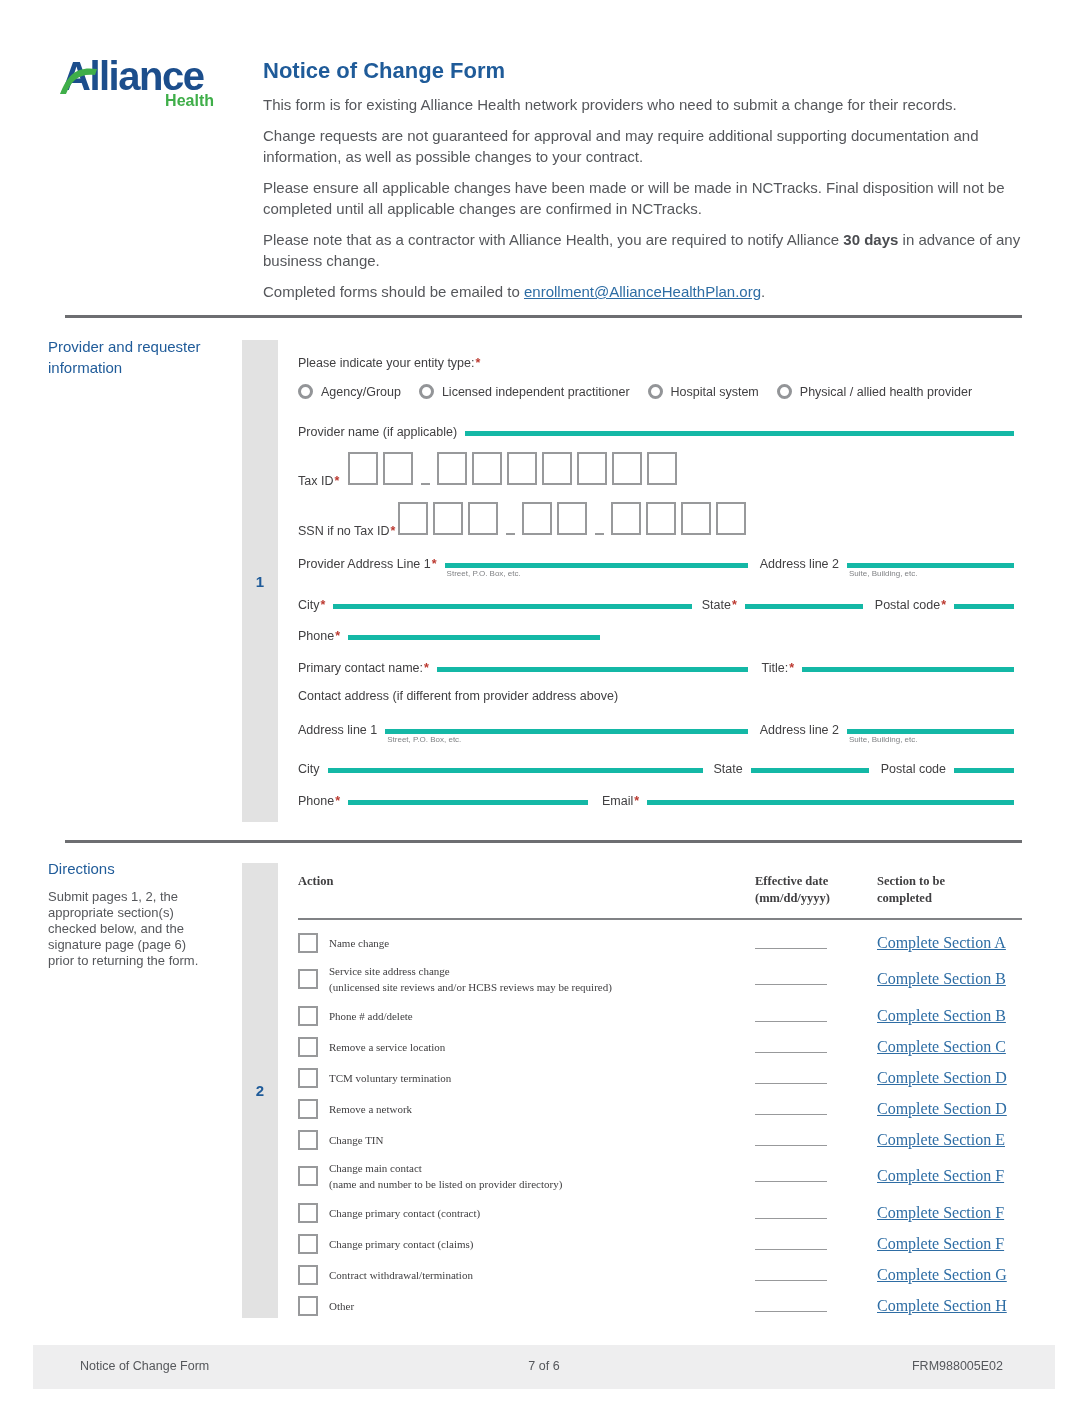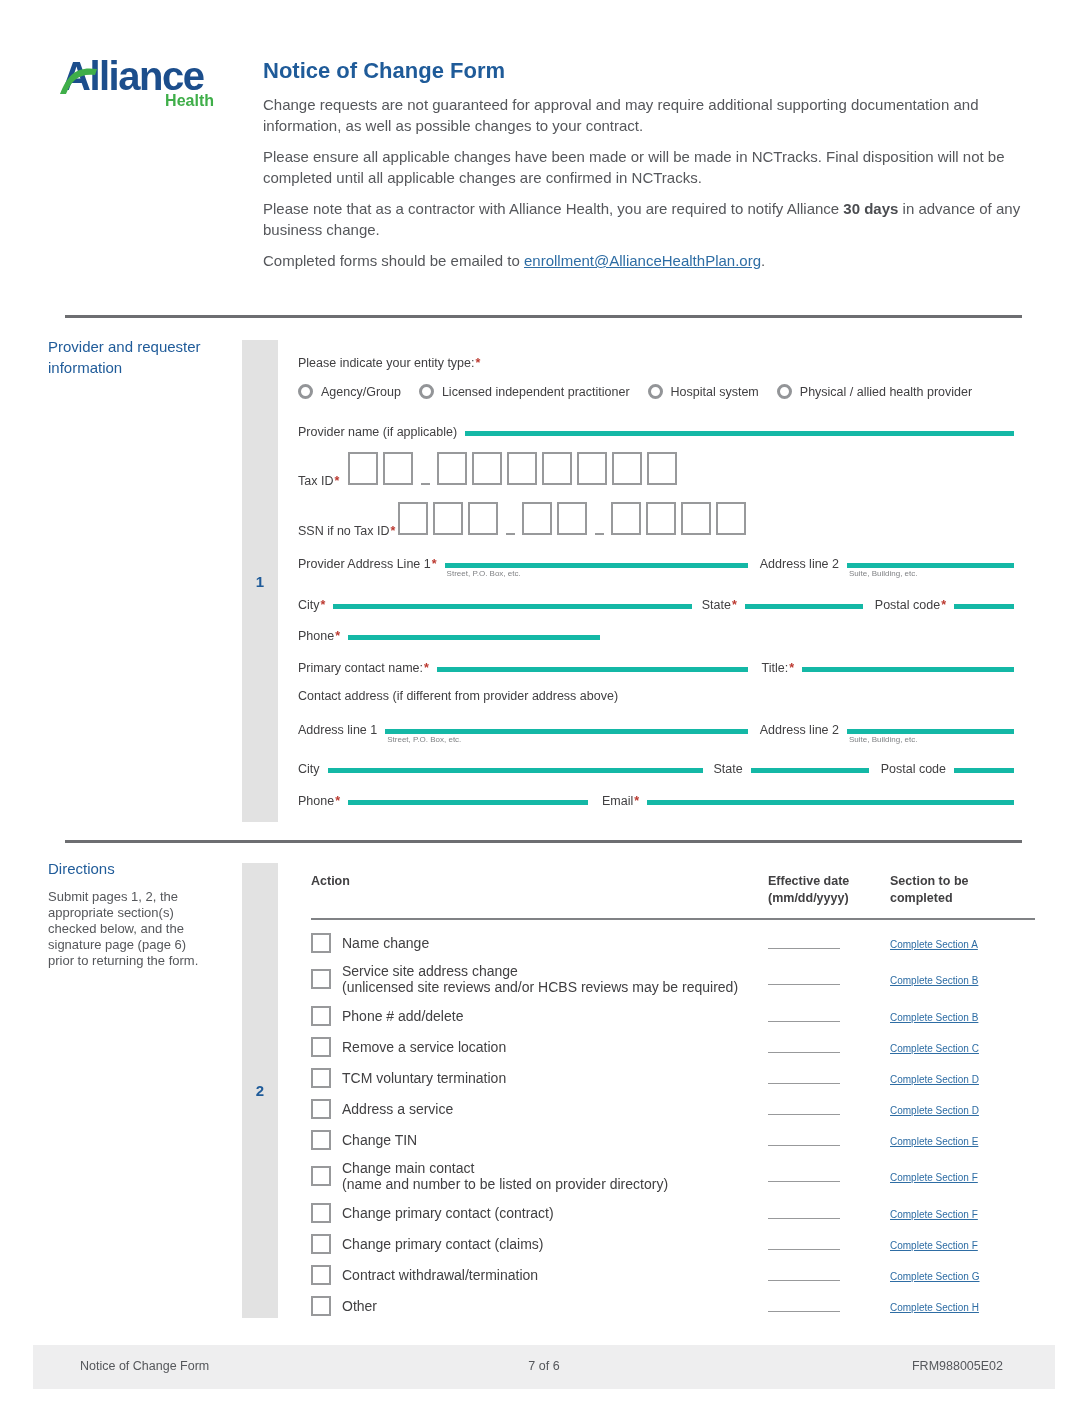--- a/index.html
+++ b/index.html
@@ -100,39 +100,39 @@
   .u-title { width:212px; margin-left:8px; }
 
   #r-caddr { top:349px; }
 
   #r-phone2 { top:451px; }
   .u-phone2 { width:240px; margin-left:8px; }
   .lbl-email { margin-left:14px; }
   .u-email { flex:1; margin-left:8px; }
 
   
-  .table { position:absolute; left:311px; top:863px; width:724px; }
+  .table { position:absolute; left:298px; top:863px; width:724px;font-family:Liberation Serif, serif; }
   .thead { display:flex; padding-top:10px; font-weight:bold; font-size:12.5px; color:#414042; line-height:17px; }
   .c-action { flex:1; }
   .c-date   { width:122px; flex:none; }
   .c-sec    { width:145px; flex:none; }
   .thead-rule { border-bottom:2px solid #808285; margin-top:11px; }
   .tbody { margin-top:7px; }
   .trow { display:flex; align-items:center; min-height:31px; }
   .trow:nth-child(2), .trow:nth-child(8) { padding:5px 0; }
   .cb {
     width:20px; height:20px; border:2px solid #98999b; background:#fff;
     margin-right:11px; flex:none; cursor:pointer;
   }
-  .tlabel { flex:1; font-size:14px; color:#414042; line-height:16px; padding-right:8px; }
+  .tlabel { flex:1; font-size:11px; color:#414042; line-height:16px; padding-right:8px; }
   .subl { display:block; }
   .c-date2 { width:122px; flex:none; display:flex; align-items:center; }
   .dline { width:72px; border-bottom:1px solid #98999b; height:12px; cursor:text; }
   .c-sec2 { width:145px; flex:none; }
-  .slink { font-size:10px; color:#2e6da4; text-decoration:underline; cursor:pointer; }
+  .slink { font-size:16px; color:#2e6da4; text-decoration:underline; cursor:pointer; }
 
   
   .footer {
     position:absolute; left:33px; top:1345px; width:1022px; height:44px;
     background:#eeeeef; font-size:12.5px; color:#55575b;
   }
   .f-left   { position:absolute; left:47px;  top:14px; }
   .f-center { position:absolute; left:0; right:0; top:14px; text-align:center; }
   .f-right  { position:absolute; right:52px; top:14px; }
 </style>
@@ -144,20 +144,21 @@
   <div class="logo">
     <div class="logo-line1">Alliance</div>
     <svg class="logo-swoosh" width="42" height="38" viewBox="0 0 42 38">
       <path d="M2 34 C 10 14, 19 6, 39 9 L 37 15 C 21 13, 13 21, 8 34 Z" fill="#3fae49"></path>
     </svg>
     <div class="logo-line2">Health</div>
   </div>
 
   <div class="intro">
     <h1>Notice of Change Form</h1>
+    <p>This form is for existing Alliance Health network providers who need to submit a change for their records.</p>
     <p>Change requests are not guaranteed for approval and may require additional supporting documentation and information, as well as possible changes to your contract.</p>
     <p>Please ensure all applicable changes have been made or will be made in NCTracks. Final disposition will not be completed until all applicable changes are confirmed in NCTracks.</p>
     <p><span>Please note that as a contractor with Alliance Health, you are required to notify Alliance </span><span class="bold">30 days</span><span> in advance of any business change.</span></p>
     <p><span>Completed forms should be emailed to </span><a>enrollment@AllianceHealthPlan.org</a><span>.</span></p>
   </div>
 
   <div class="divider" id="divider1"></div>
 
   <div class="side-label" id="side1">Provider and requester information</div>
   <div class="numbar" id="bar1">
@@ -354,21 +355,21 @@
         <span class="cb"></span>
         <div class="tlabel"><span>TCM voluntary termination</span></div>
         <div class="c-date2">
             <span class="dline"></span>
           </div>
         <div class="c-sec2"><a class="slink">Complete Section D</a></div>
       </div>
 
       <div class="trow">
         <span class="cb"></span>
-        <div class="tlabel"><span>Address a service</span></div>
+        <div class="tlabel"><span>Remove a network</span></div>
         <div class="c-date2">
             <span class="dline"></span>
           </div>
         <div class="c-sec2"><a class="slink">Complete Section D</a></div>
       </div>
 
       <div class="trow">
         <span class="cb"></span>
         <div class="tlabel"><span>Change TIN</span></div>
         <div class="c-date2">

